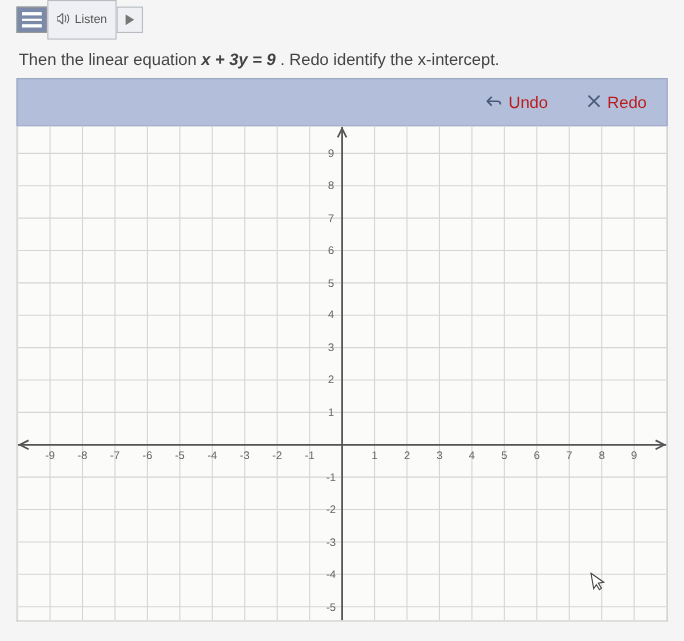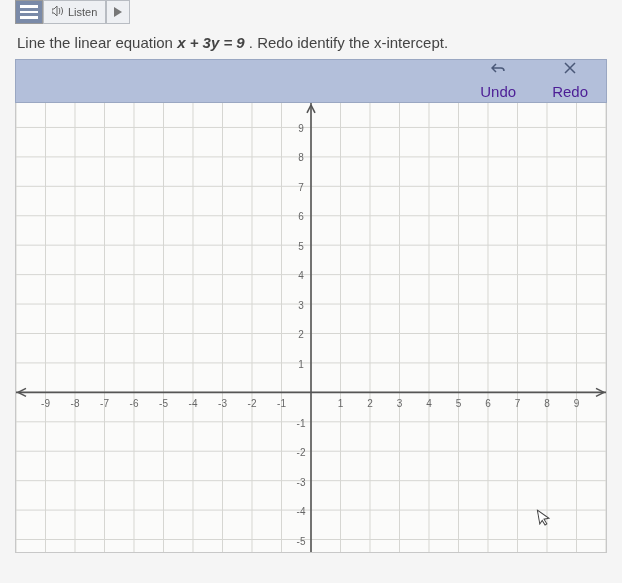--- a/index.html
+++ b/index.html
@@ -34,21 +34,21 @@
   }
   .listen-btn {
     display: flex;
     align-items: center;
     gap: 4px;
     padding: 3px 8px;
     background: #eef0f3;
     border: 1px solid #b8bcc2;
     font-size: 11px;
     color: #555;
-    height: 24px;
+    height: 36px;
   }
   .play-btn {
     width: 24px;
     height: 24px;
     background: #eef0f3;
     border: 1px solid #b8bcc2;
     display: flex;
     align-items: center;
     justify-content: center;
   }
@@ -71,29 +71,28 @@
     padding: 12px 18px;
     font-size: 15px;
     border: 1px solid #6e7ca0;
     margin: 0;
     height: 100%;
     display: flex;
     align-items: center;
   }
   .tool-spacer { flex: 1; }
   .tool-btn {
-    color: #4c1d95;
+    color: #b91c1c;
     font-size: 15px;
     padding: 0 18px;
     display: flex;
     align-items: center;
     gap: 6px;
     height: 100%;
     cursor: pointer;
-    flex-direction: column;
   }
   .graph-area {
     position: relative;
     background: #fbfbfa;
     height: 450px;
     border: 1px solid #c8c8c8;
     border-top: none;
     overflow: hidden;
   }
   .grid-svg {
@@ -137,21 +136,21 @@
   <button class="play-btn">
     <span>
       <svg width="8" height="10" viewBox="0 0 8 10">
           <path d="M0 0l8 5-8 5z" fill="#777"></path>
         </svg>
     </span>
   </button>
 </div>
 
 <div class="question">
-  <span>Line the linear equation </span><span class="eq">x + 3y = 9</span><span> . Redo identify the x-intercept.</span>
+  <span>Then the linear equation </span><span class="eq">x + 3y = 9</span><span> . Redo identify the x-intercept.</span>
 </div>
 
 <div class="tool-panel">
   <div class="tool-spacer"></div>
   <div class="tool-btn">
     <span>
       <svg width="14" height="12" viewBox="0 0 14 12">
           <path d="M5 2L1 6l4 4 M1 6h9c2 0 3 1 3 3" fill="none" stroke="#4a5878" stroke-width="1.5"></path>
         </svg>
     </span>

